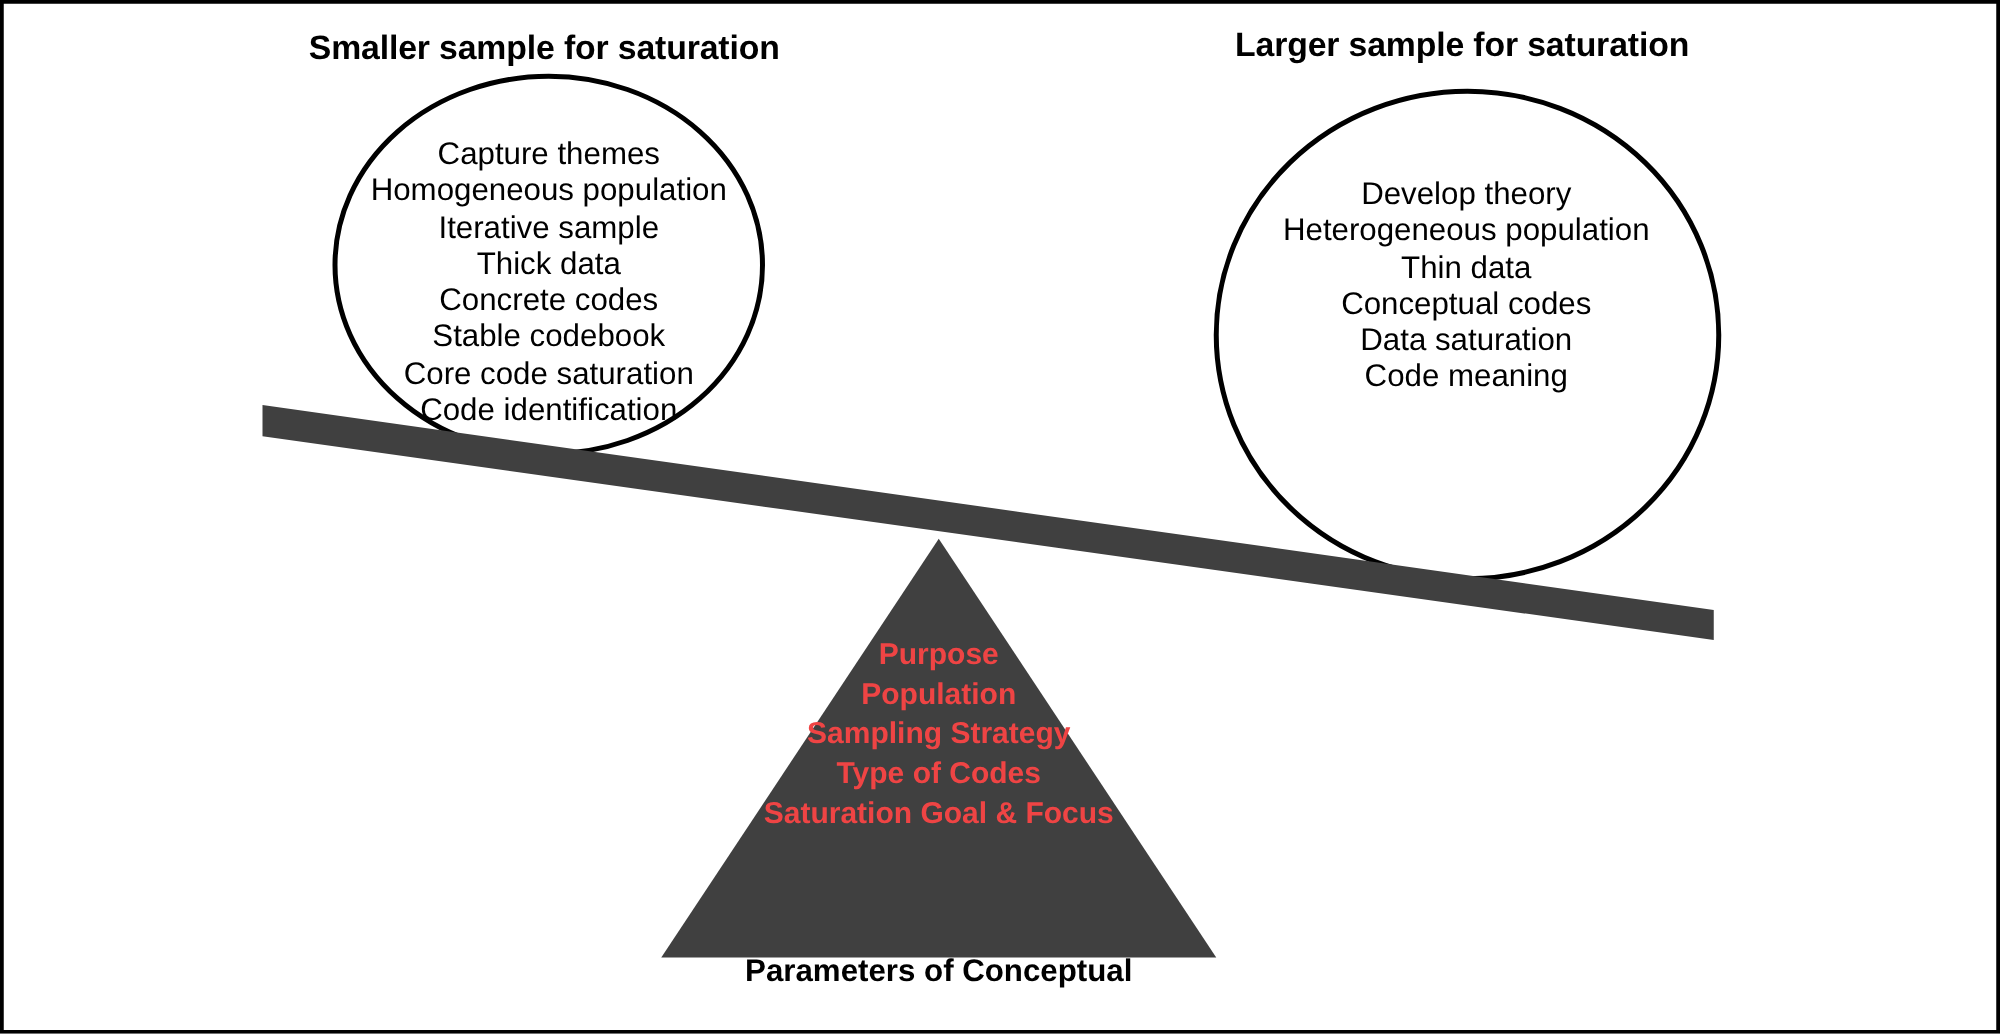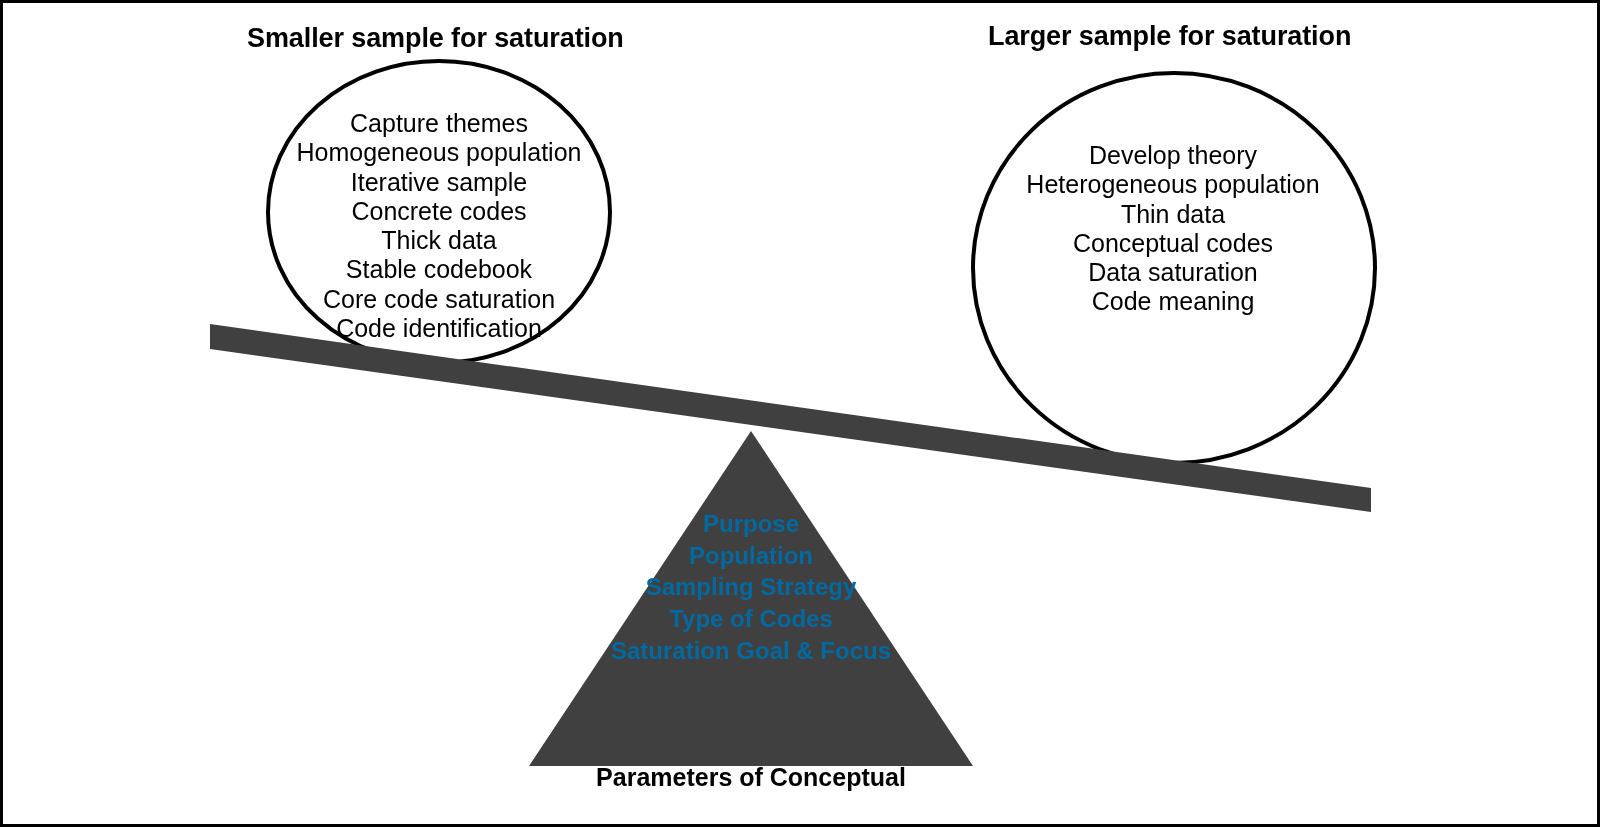--- a/index.html
+++ b/index.html
@@ -47,21 +47,21 @@
   #circle-left-text{ left:266px; top:85px; width:340px;margin-top:21px; }
   #circle-right-text{ left:970px; top:138px; width:400px; }
   .circle-text div{ height:29.3px; }
 
   
   #triangle-text{
     position:absolute;
     left:513px; top:505px;
     width:470px;
     text-align:center;
-    color:#0369a1;
+    color:#ef4444;
     font-weight:bold;
     font-size:24px;
     line-height:31.7px;
     white-space:nowrap;
   }
   #triangle-text div{ height:31.7px; }
 
   
   #caption{
     position:absolute;
@@ -89,22 +89,22 @@
 
     <polygon points="748,428 970,763 526,763" fill="#404040"></polygon>
   </svg>
 
   <div class="heading" id="heading-left">Smaller sample for saturation</div>
 
   <div class="circle-text" id="circle-left-text">
     <div>Capture themes</div>
     <div>Homogeneous population</div>
     <div>Iterative sample</div>
+    <div>Thick data</div>
     <div>Concrete codes</div>
-    <div>Thick data</div>
     <div>Stable codebook</div>
     <div>Core code saturation</div>
     <div>Code identification</div>
   </div>
 
   <div class="heading" id="heading-right">Larger sample for saturation</div>
 
   <div class="circle-text" id="circle-right-text">
     <div>Develop theory</div>
     <div>Heterogeneous population</div>

